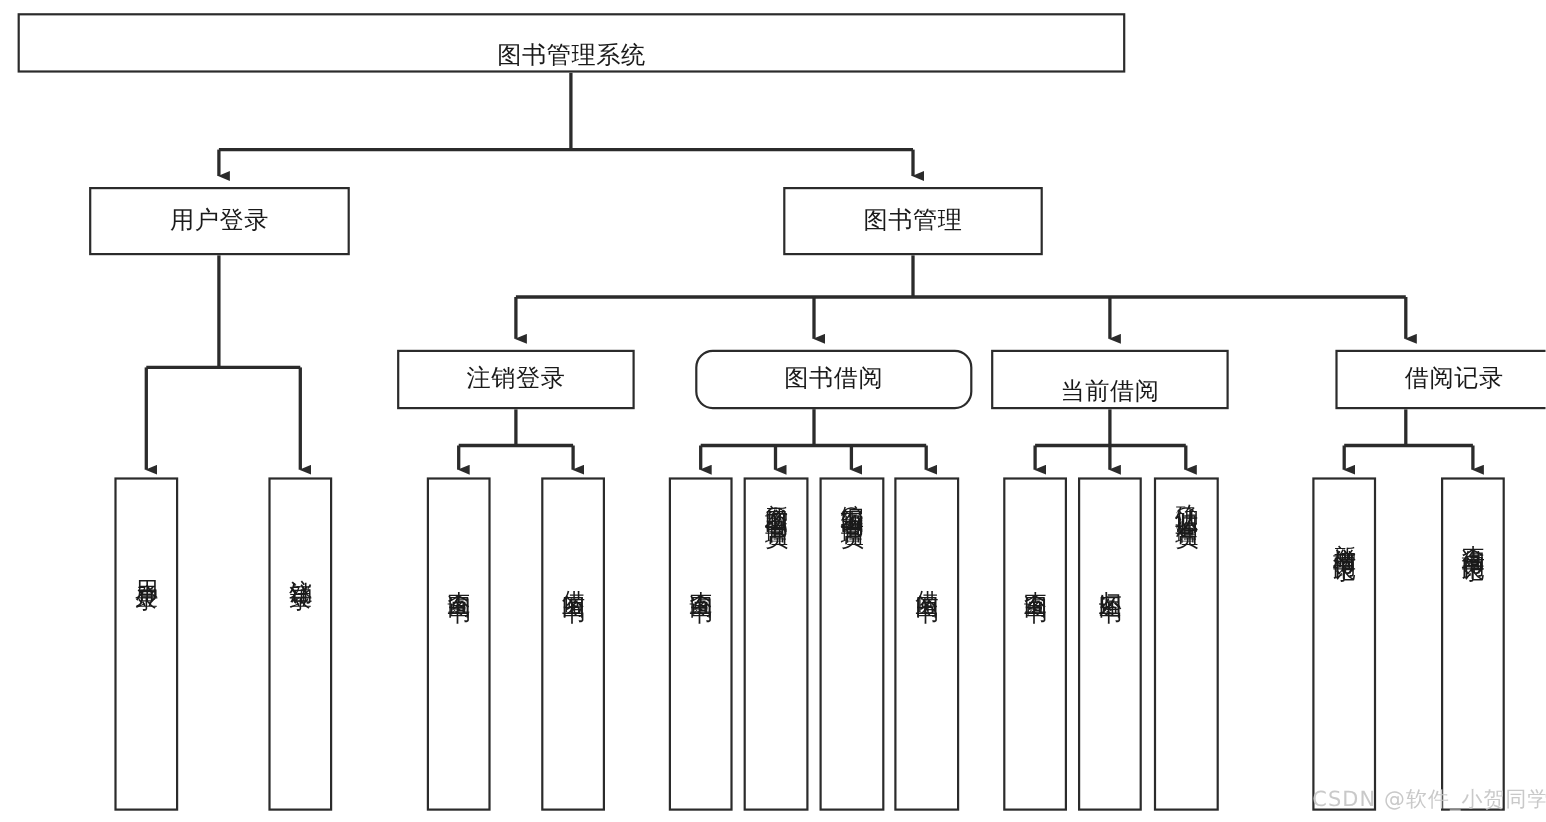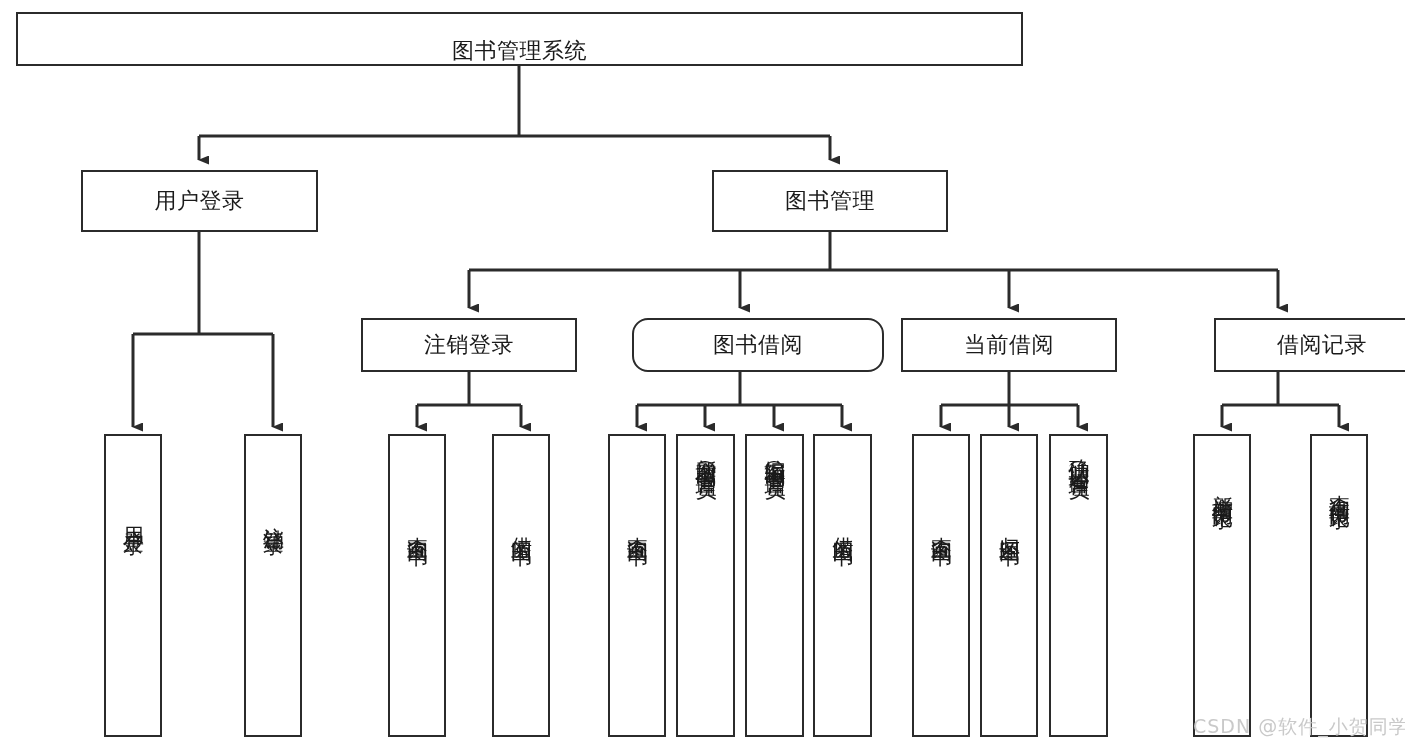--- a/index.html
+++ b/index.html
@@ -118,21 +118,21 @@
   <div class="node-box" style="left:712px;top:170px;width:236px;height:62px;">
     <span class="node-label">图书管理</span>
   </div>
 
   <div class="node-box" style="left:361px;top:318px;width:216px;height:54px;">
     <span class="node-label">注销登录</span>
   </div>
   <div class="node-box" style="left:632px;top:318px;width:252px;height:54px;border-radius:16px;">
     <span class="node-label">图书借阅</span>
   </div>
-  <div class="node-box" style="left:901px;top:318px;width:216px;height:54px;">
+  <div class="node-box" style="left:901px;top:318px;width:216px;height:54px;align-items:flex-end;">
     <span class="node-label">当前借阅</span>
   </div>
   <div class="node-box" style="left:1170px;top:318px;width:216px;height:54px;margin-left:44px;">
     <span class="node-label">借阅记录</span>
   </div>
 
   <div class="node-box leaf-box" style="left:104px;top:434px;width:58px;height:303px;">
     <span class="node-label vertical" style="margin-top:68px;">用户登录</span>
   </div>
   <div class="node-box leaf-box" style="left:244px;top:434px;width:58px;height:303px;">

